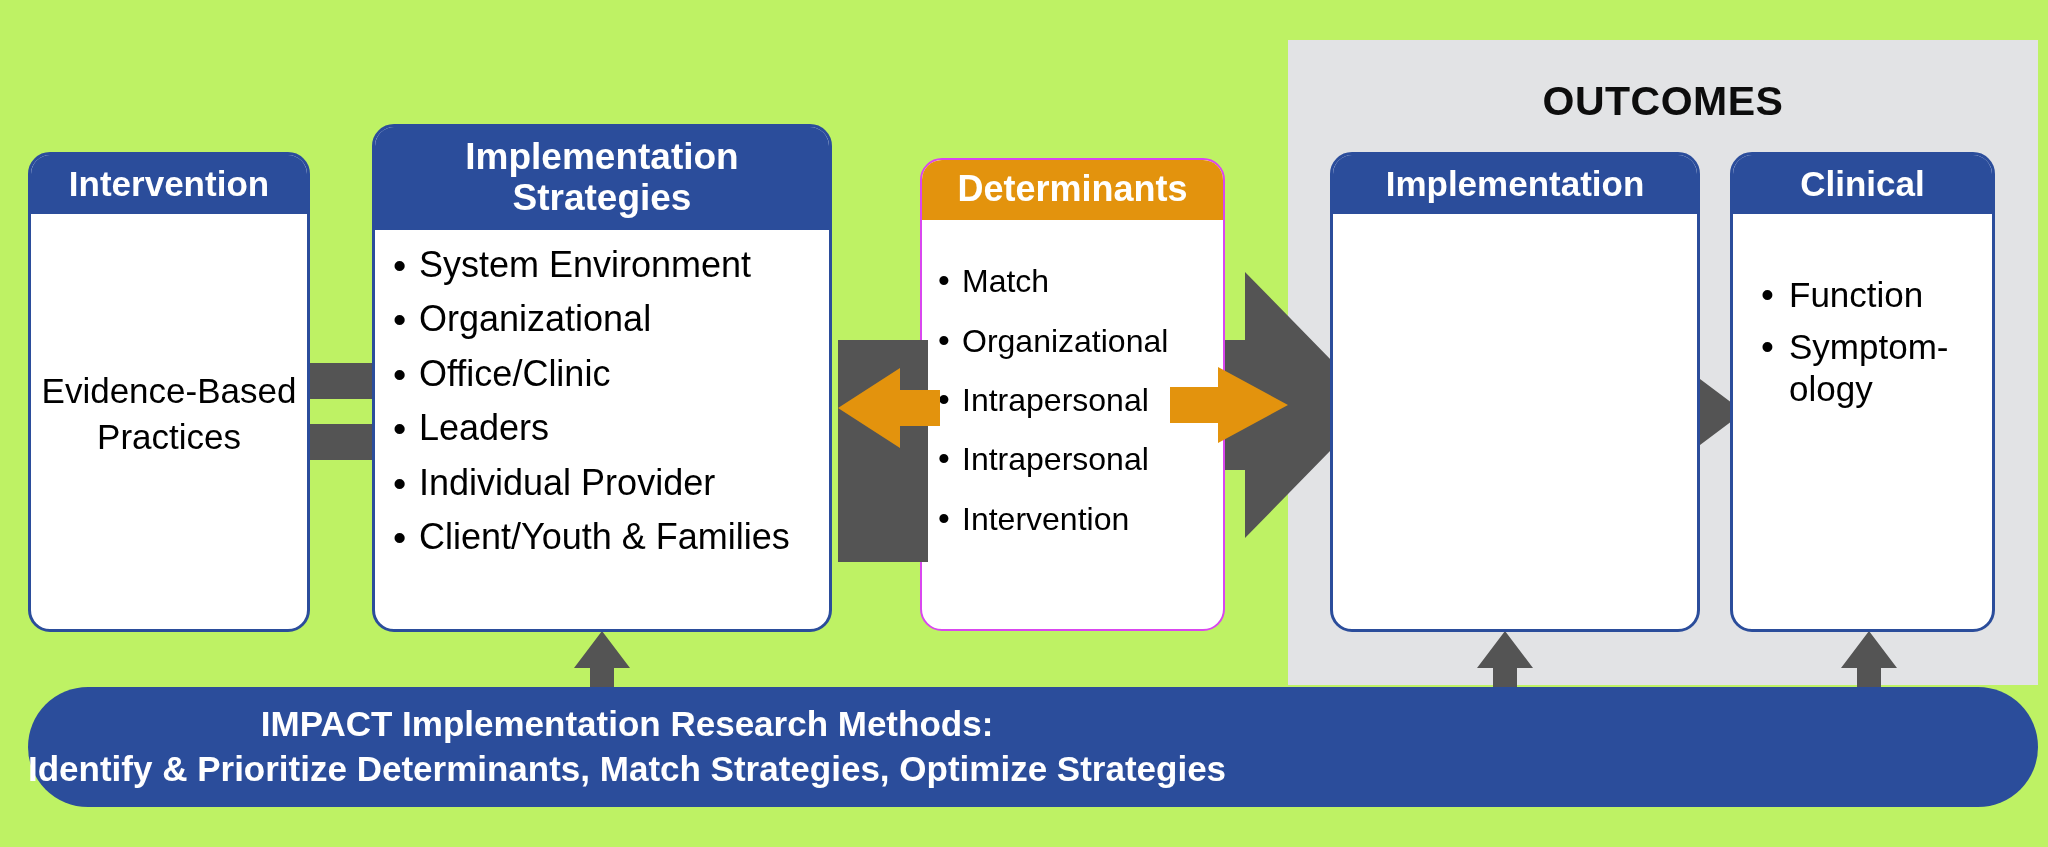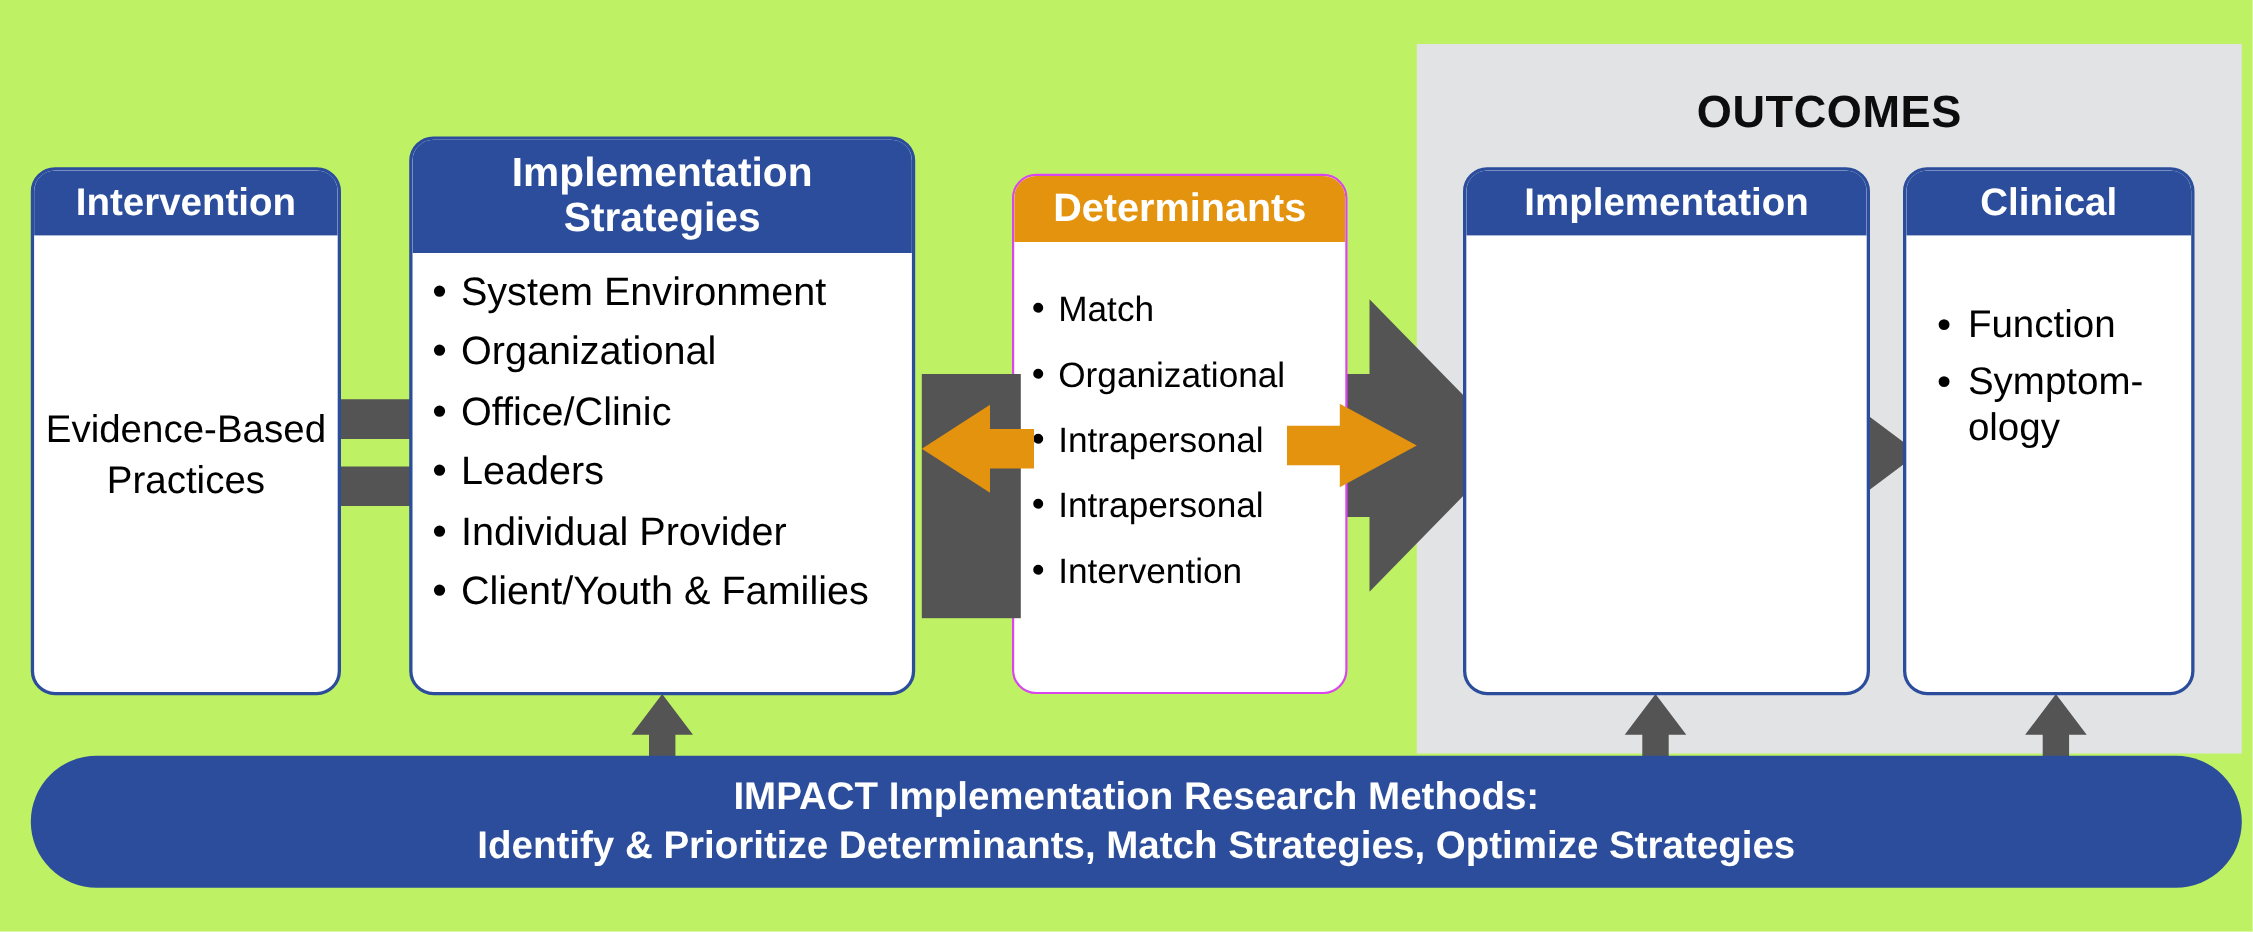--- a/index.html
+++ b/index.html
@@ -123,21 +123,21 @@
   #box-clinical ul.bul > li { margin-bottom: 10px; padding-left: 34px; }
   #box-clinical ul.bul > li::before { left: 6px; }
 
   
   #impact-banner {
     position: absolute;
     left: 28px; top: 687px;
     width: 2010px; height: 120px;
     background: #2b4d9b;
     border-radius: 60px;
-    display: flex; align-items: center; justify-content: center;
+    display: flex; align-items: center; 
     text-align: center;
   }
   #impact-banner .impact-text {
     color: #ffffff;
     font-weight: bold;
     font-size: 35px;
     line-height: 1.28;
   }
 
   

